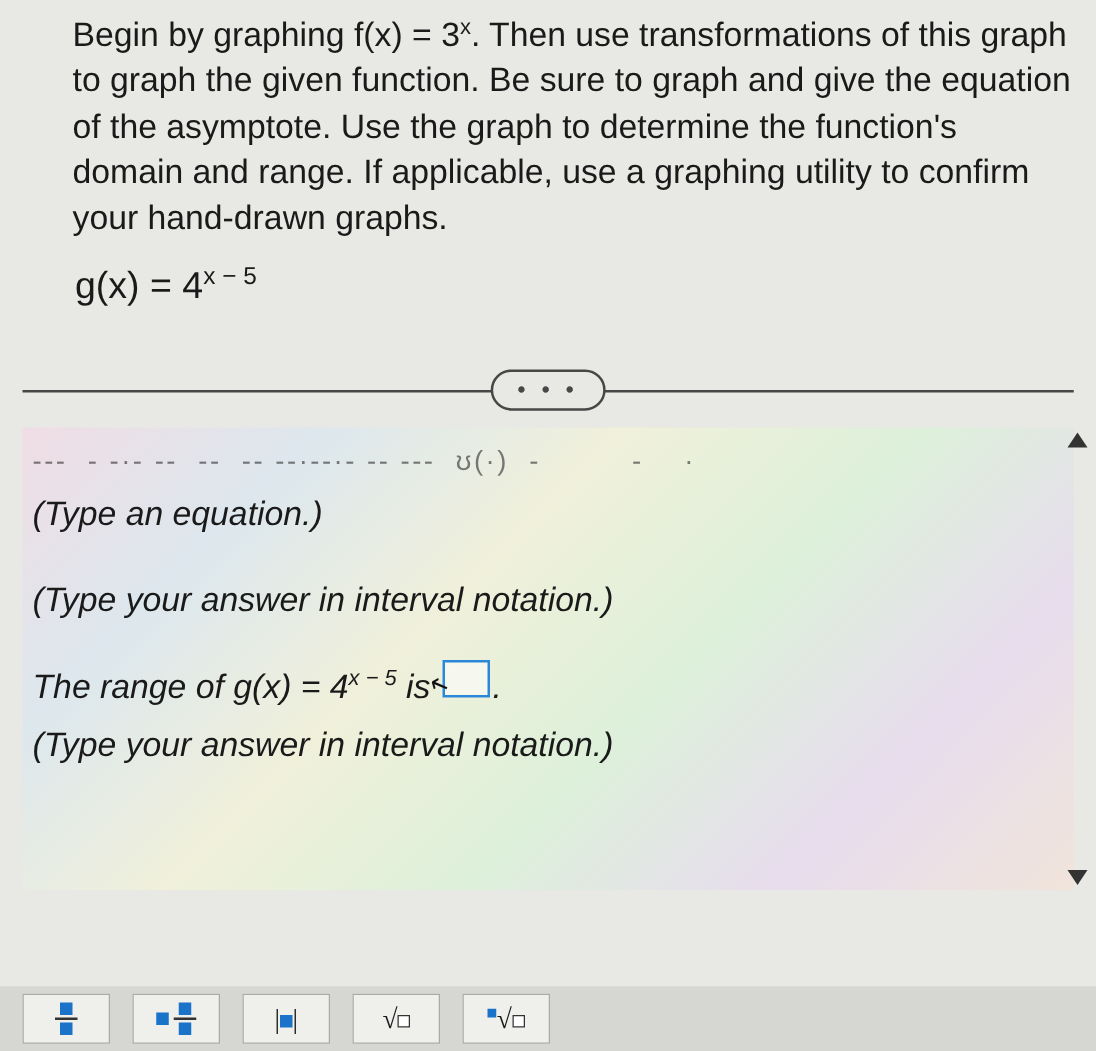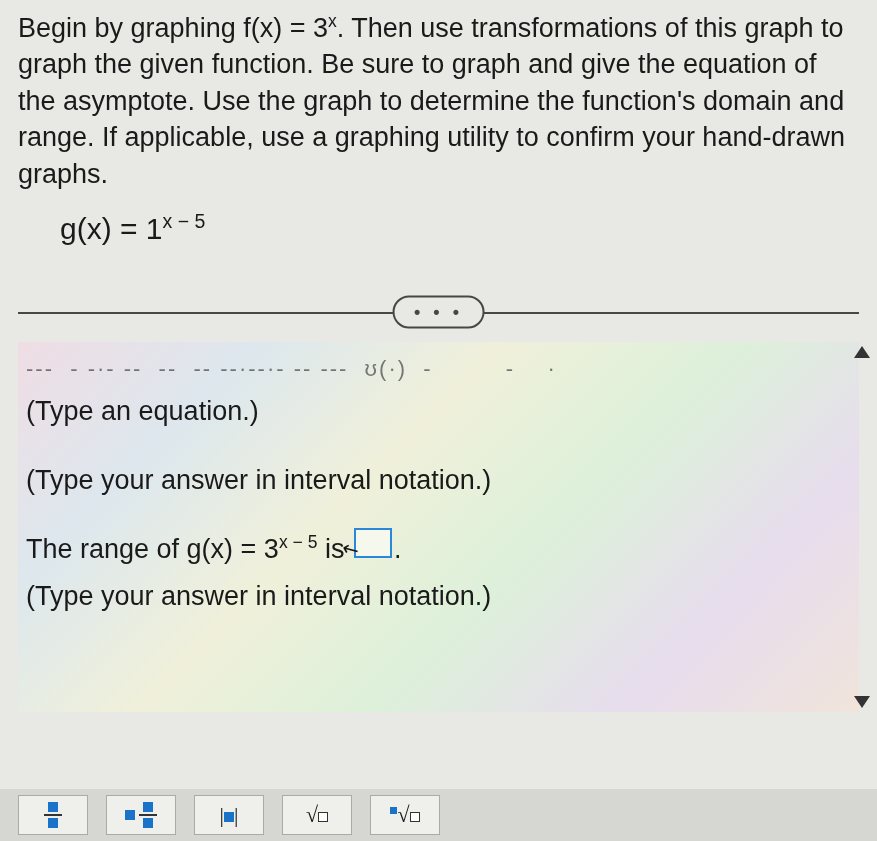--- a/index.html
+++ b/index.html
@@ -11,20 +11,21 @@
     font-family: Arial, Helvetica, sans-serif;
     background: #e8e8e4;
     color: #1a1a1a;
     position: relative;
     overflow: hidden;
   }
   .question-area {
     padding: 10px 18px 0 18px;
     font-size: 27px;
     line-height: 1.35;
+    margin-left: 40px;
   }
   .given-function {
     padding: 18px 0 0 60px;
     font-size: 30px;
   }
   .sup { font-size: 0.65em; vertical-align: super; }
   .divider-wrap {
     position: relative;
     margin: 46px 18px 0 18px;
     height: 40px;
@@ -66,21 +67,21 @@
     min-height: 370px;
   }
   .partial-top {
     color: #2a2a2a;
     font-size: 22px;
     letter-spacing: 2px;
     opacity: 0.6;
     white-space: pre;
     margin-bottom: 4px;
   }
-  .ans-line { margin: 6px 0; }
+  .ans-line { margin: 6px 0; font-style: italic; }
   .ans-block { margin-top: 28px; }
   .input-box {
     display: inline-block;
     border: 2px solid #2b88d8;
     background: rgba(255,255,255,0.55);
     min-width: 38px;
     height: 30px;
     vertical-align: baseline;
     margin: 0 2px;
     position: relative;
@@ -143,40 +144,40 @@
   .box-glyph.white { background:#fff; border:1px solid #333; }
 </style>
 </head>
 <body>
 
 <div class="question-area">
   <span>Begin by graphing f(x) = 3</span><span class="sup">x</span><span>. Then use transformations of this graph to graph the given function. Be sure to graph and give the equation of the asymptote. Use the graph to determine the function's domain and range. If applicable, use a graphing utility to confirm your hand-drawn graphs.</span>
 </div>
 
 <div class="given-function">
-  <span>g(x) = 1</span><span class="sup">x − 5</span>
+  <span>g(x) = 4</span><span class="sup">x − 5</span>
 </div>
 
 <div class="divider-wrap">
   <div class="divider-line"></div>
   <div class="divider-capsule">• • •</div>
 </div>
 
 <div class="answer-area">
   <div class="partial-top">---  - -·- --  --  -- --·--·- -- ---  ʊ(·)  -         -    ·</div>
 
   <div class="ans-line">(Type an equation.)</div>
 
   <div class="ans-block">
     <div class="ans-line">(Type your answer in interval notation.)</div>
   </div>
 
   <div class="ans-block">
     <div class="ans-line">
-      <span>The range of g(x) = 3</span><span class="sup">x − 5</span><span> is</span>
+      <span>The range of g(x) = 4</span><span class="sup">x − 5</span><span> is</span>
       <span class="input-box">
         <span class="cursor-arrow">↖</span>
       </span><span>.</span>
     </div>
     <div class="ans-line">(Type your answer in interval notation.)</div>
   </div>
 
   <div class="scroll-track">
     <div class="scroll-arrow scroll-up"></div>
     <div class="scroll-arrow scroll-down"></div>

